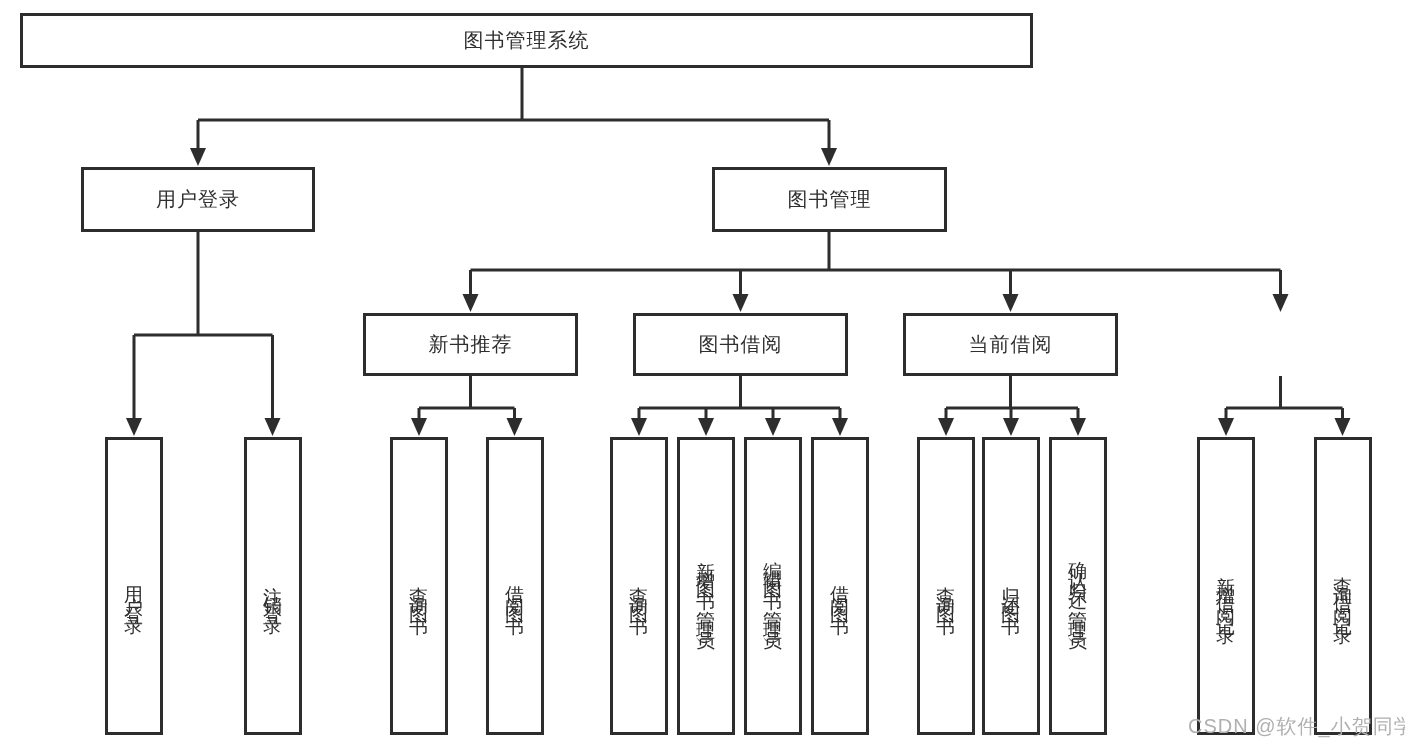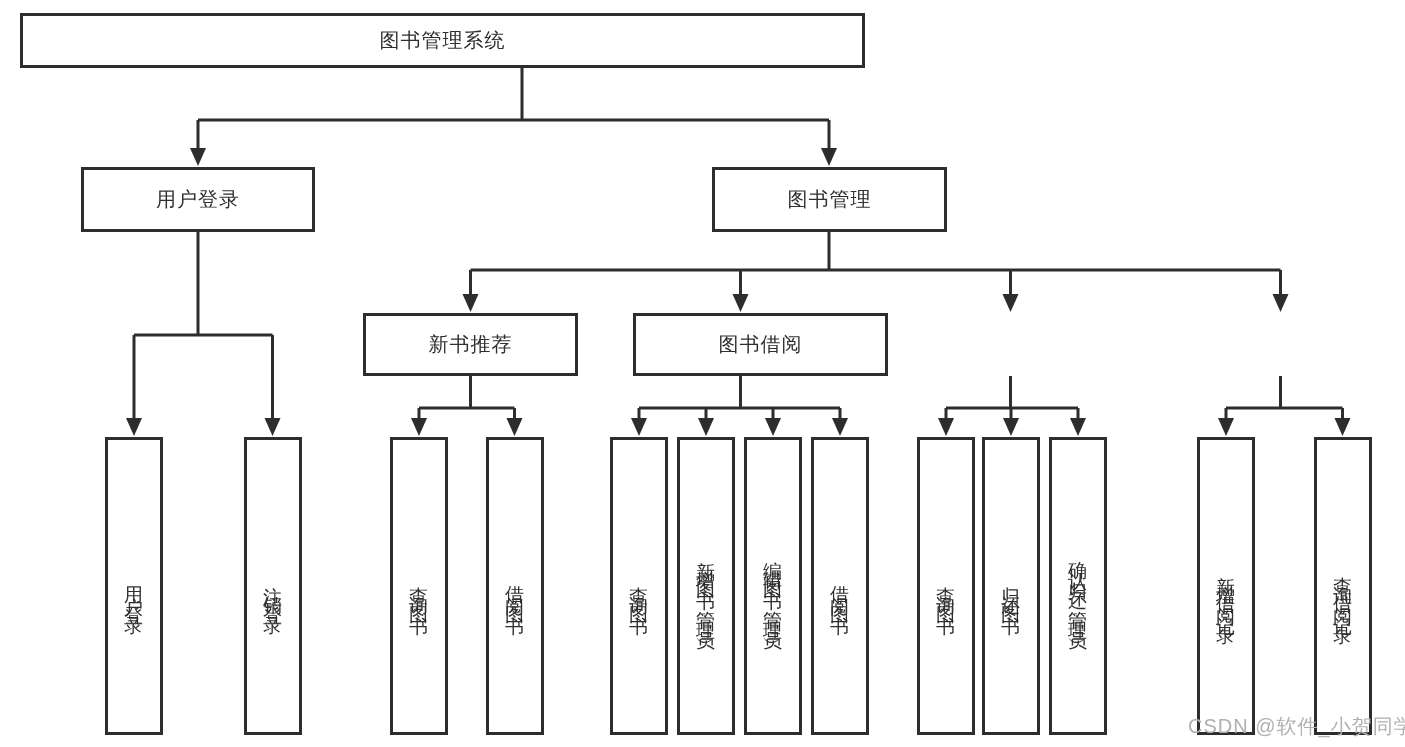--- a/index.html
+++ b/index.html
@@ -25,25 +25,25 @@
   .h { font-size:20px; letter-spacing:1px; }
   .v {
     writing-mode:vertical-rl;
     text-orientation:mixed;
     font-size:19px;
     letter-spacing:10px;
     padding-top:10px;
     line-height:1;
   }
   
-  .n-root   { left:20px;   top:13px;  width:845px; height:55px; }
+  .n-root   { left:20px;   top:13px;  width:1013px; height:55px; }
   .n-login  { left:81px;   top:167px; width:234px;  height:65px; }
   .n-mgmt   { left:712px;  top:167px; width:235px;  height:65px; }
   .n-l3a    { left:363px;  top:313px; width:215px;  height:63px; }
-  .n-l3b    { left:633px;  top:313px; width:255px;  height:63px; }
+  .n-l3b    { left:633px;  top:313px; width:215px;  height:63px; }
   .n-l3c    { left:903px;  top:313px; width:215px;  height:63px; }
   .n-l3d    { left:1173px; top:313px; width:215px;  height:63px; }
   .leaf     { top:437px; width:58px; height:298px; }
   .lf1  { left:105px;  }  .lf2  { left:244px;  }
   .lf3  { left:390px;  }  .lf4  { left:486px;  }
   .lf5  { left:610px;  }  .lf6  { left:677px;  }
   .lf7  { left:744px;  }  .lf8  { left:811px;  }
   .lf9  { left:917px;  }  .lf10 { left:982px;  }
   .lf11 { left:1049px; }
   .lf12 { left:1197px; }  .lf13 { left:1314px; }
@@ -93,20 +93,21 @@
     </g>
   </svg>
 
   <div class="node h n-root">图书管理系统</div>
 
   <div class="node h n-login">用户登录</div>
   <div class="node h n-mgmt">图书管理</div>
 
   <div class="node h n-l3a">新书推荐</div>
   <div class="node h n-l3b">图书借阅</div>
+  <div class="node h n-l3c">当前借阅</div>
 
   <div class="node v leaf lf1">用户登录</div>
   <div class="node v leaf lf2">注销登录</div>
 
   <div class="node v leaf lf3">查询图书</div>
   <div class="node v leaf lf4">借阅图书</div>
 
   <div class="node v leaf lf5">查询图书</div>
   <div class="node v leaf lf6">新增图书（管理员）</div>
   <div class="node v leaf lf7">编辑图书（管理员）</div>

